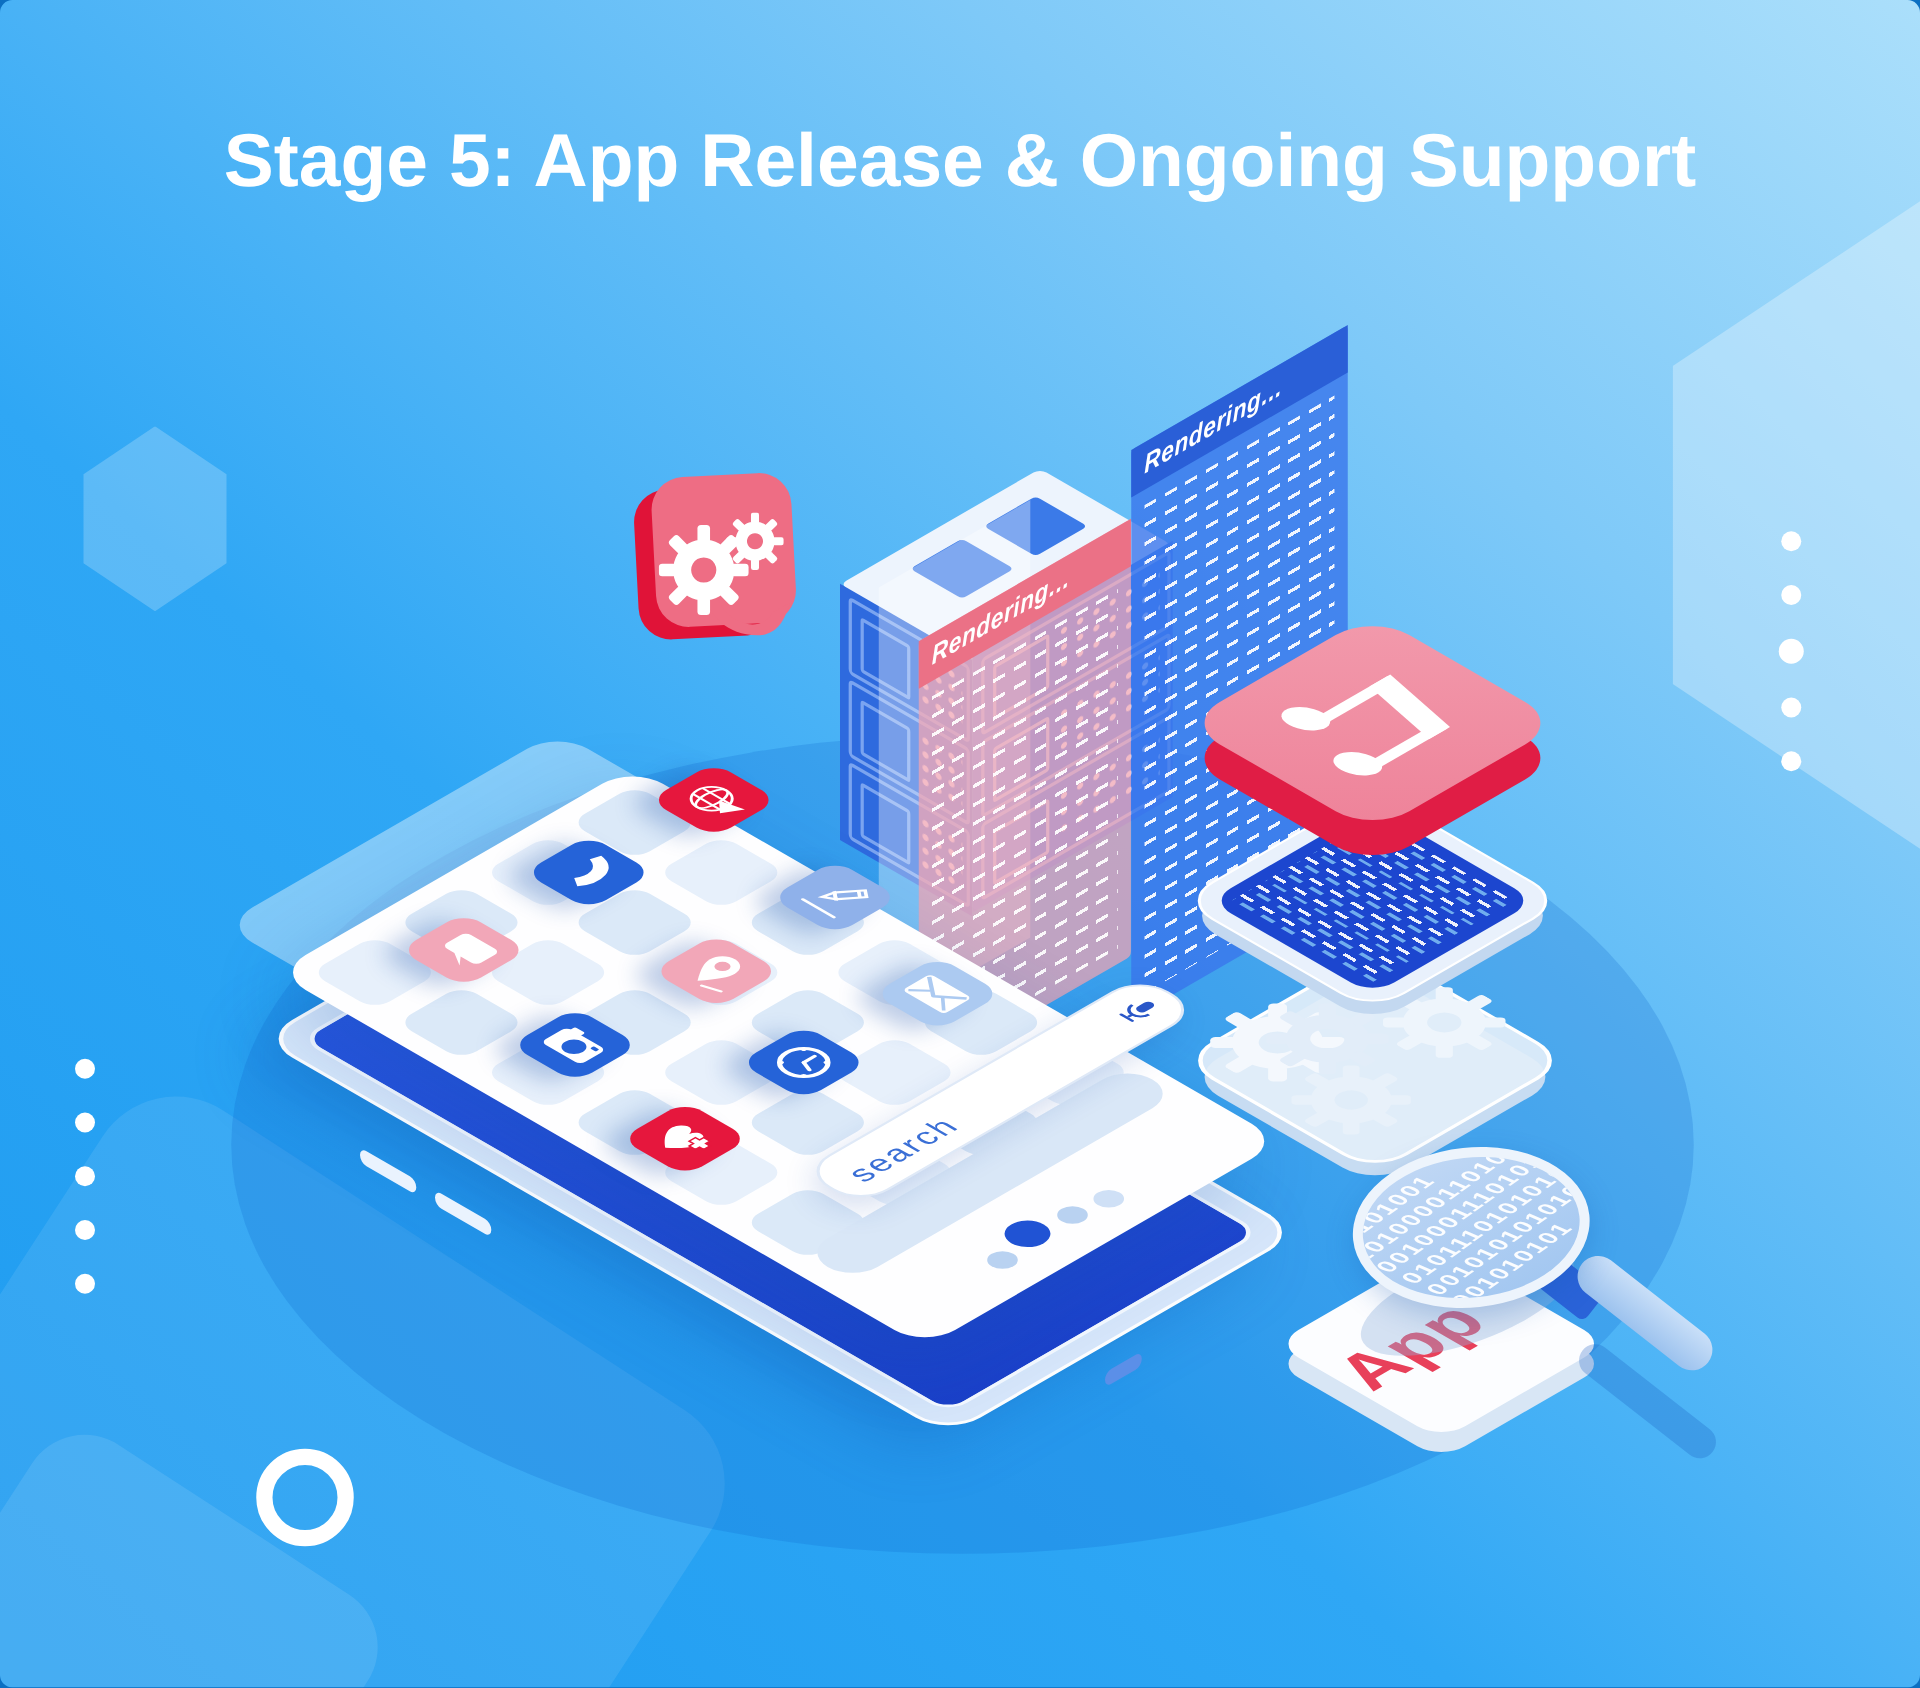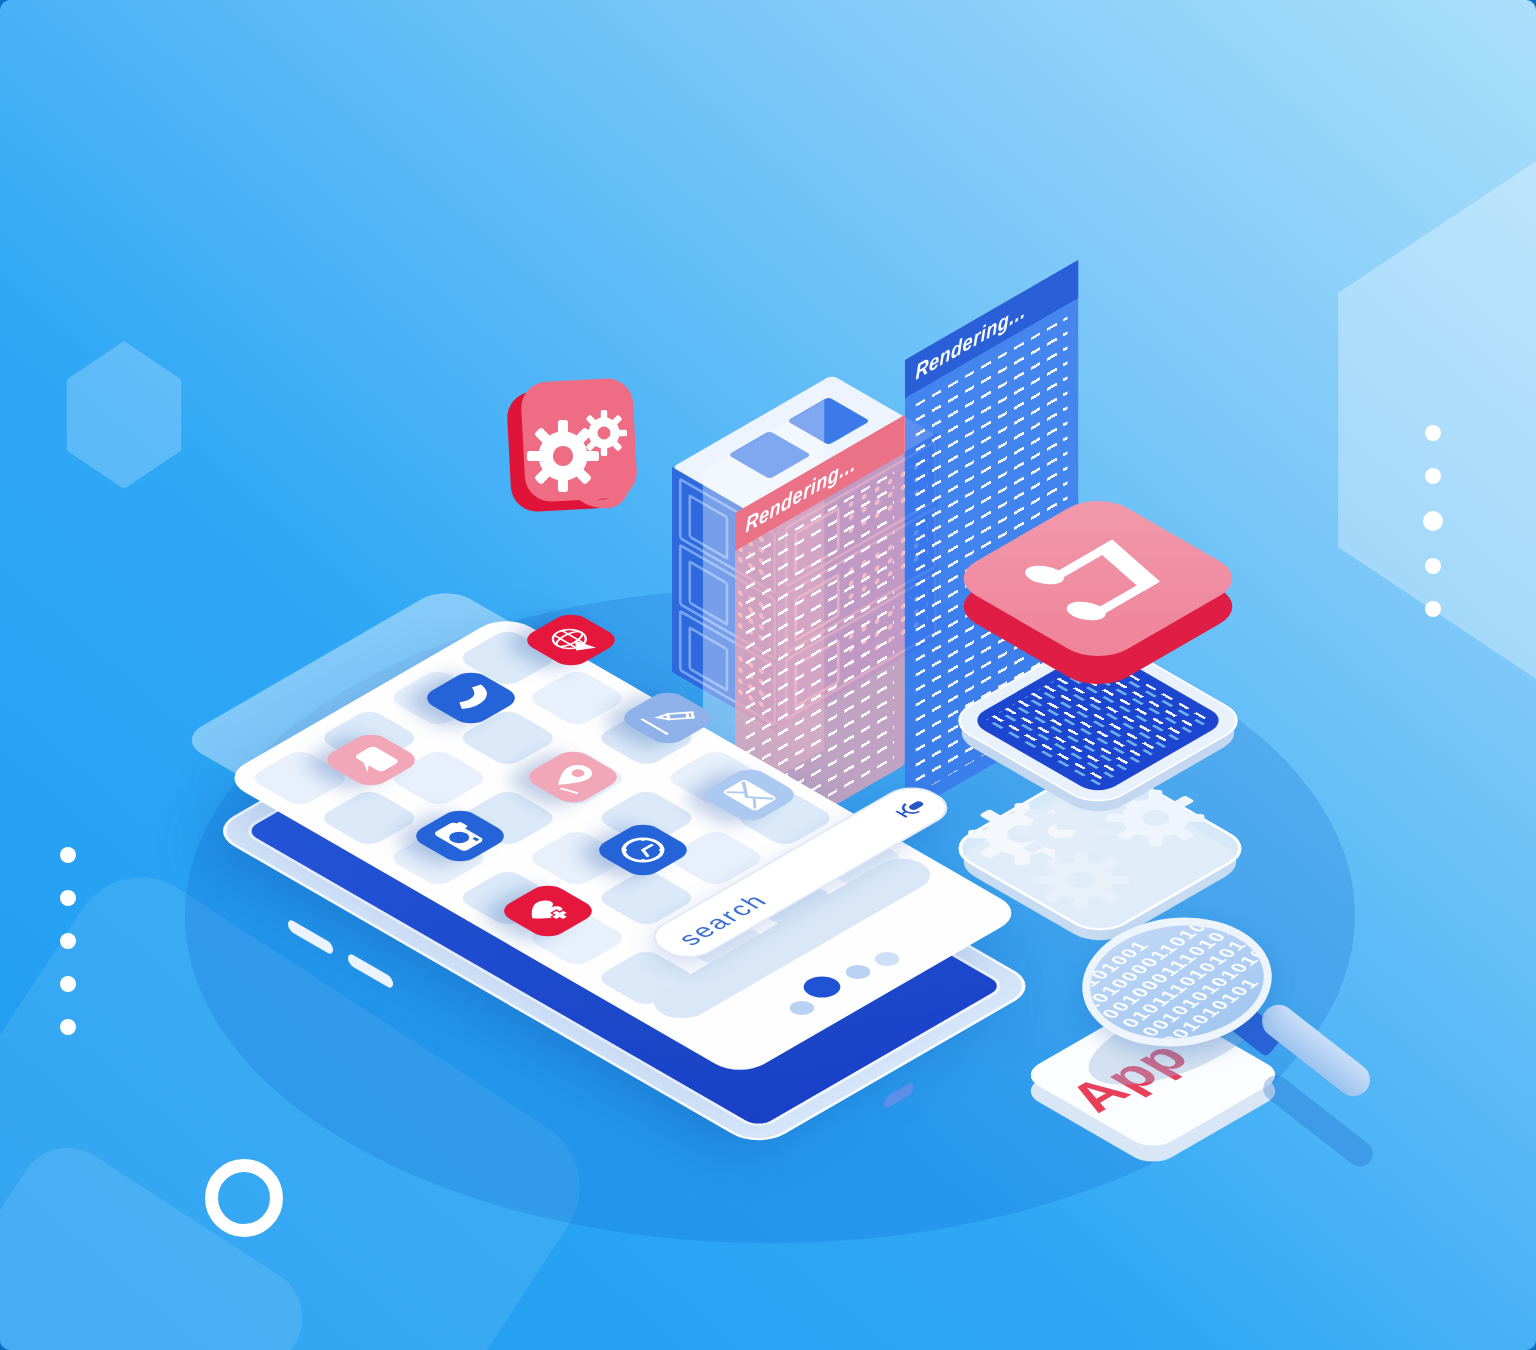--- a/index.html
+++ b/index.html
@@ -78,20 +78,21 @@
   </div>
   <div class="abs dotcol" style="left:1423px;top:425px;">
     <div class="dot"></div>
     <div class="dot"></div>
     <div class="dot" style="width:20px;height:20px;"></div>
     <div class="dot"></div>
     <div class="dot"></div>
   </div>
   <div class="abs" style="left:205px;top:1159px;width:52px;height:52px;border:13px solid #fff;border-radius:50%;"></div>
 
+  <h1 class="title" style="margin:0;z-index:12;">Stage 5: App Release &amp; Ongoing Support</h1>
 
   <div class="iso iso-top" style="left:490px;top:668px;width:630px;height:320px;border-radius:30px;background:#d6e6fa;border:3px solid rgba(255,255,255,0.95);z-index:2;box-shadow:0 26px 50px rgba(15,90,180,0.30);">
     <div style="position:absolute;inset:15px;border-radius:18px;background:linear-gradient(120deg,#2a5ae2,#1a40c8);border:3px solid #f4f9ff;"></div>
   </div>
   <div class="iso iso-left" style="left:288px;top:918px;width:52px;height:12px;border-radius:7px;background:#eaf3fe;z-index:2;"></div>
   <div class="iso iso-left" style="left:348px;top:952px;width:52px;height:12px;border-radius:7px;background:#eaf3fe;z-index:2;"></div>
   <div class="iso iso-right" style="left:884px;top:1098px;width:34px;height:12px;border-radius:6px;background:#5b8fe8;z-index:2;"></div>
 
   <div class="iso iso-top" style="left:446px;top:585px;width:580px;height:310px;border-radius:28px;background:rgba(255,255,255,0.40);z-index:3;"></div>
 

